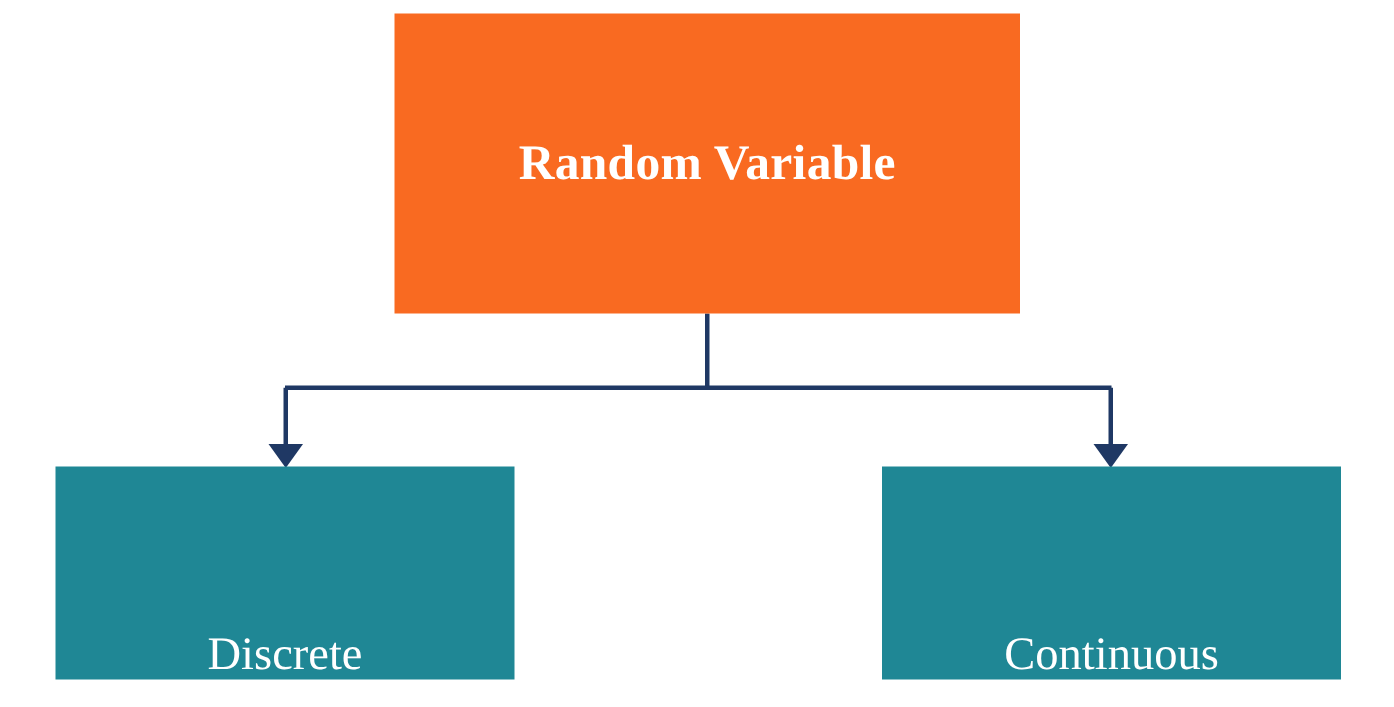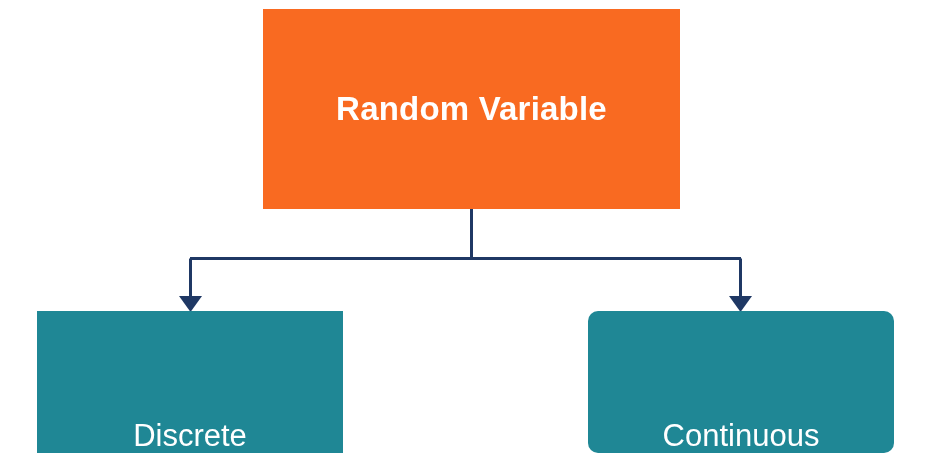--- a/index.html
+++ b/index.html
@@ -19,20 +19,21 @@
   }
   .node {
     position: absolute;
     display: flex;
     align-items: center;
     justify-content: center;
     box-sizing: border-box;
     text-align: center;
     color: #ffffff;
     line-height: 1.1;
+    font-family: Liberation Serif, serif;
   }
   .node-root {
     left: 263px;
     top: 9px;
     width: 417px;
     height: 200px;
     background: #F96A21;
     font-size: 33px;
     font-weight: bold;
     letter-spacing: 0.2px;
@@ -47,21 +48,20 @@
     left: 37px;
     top: 311px;
     width: 306px;
     height: 142px;
   }
   .node-continuous {
     left: 588px;
     top: 311px;
     width: 306px;
     height: 142px;
-    border-radius: 10px;
   }
   .connector-layer {
     position: absolute;
     left: 0;
     top: 0;
     width: 929px;
     height: 471px;
     pointer-events: none;
   }
 </style>

